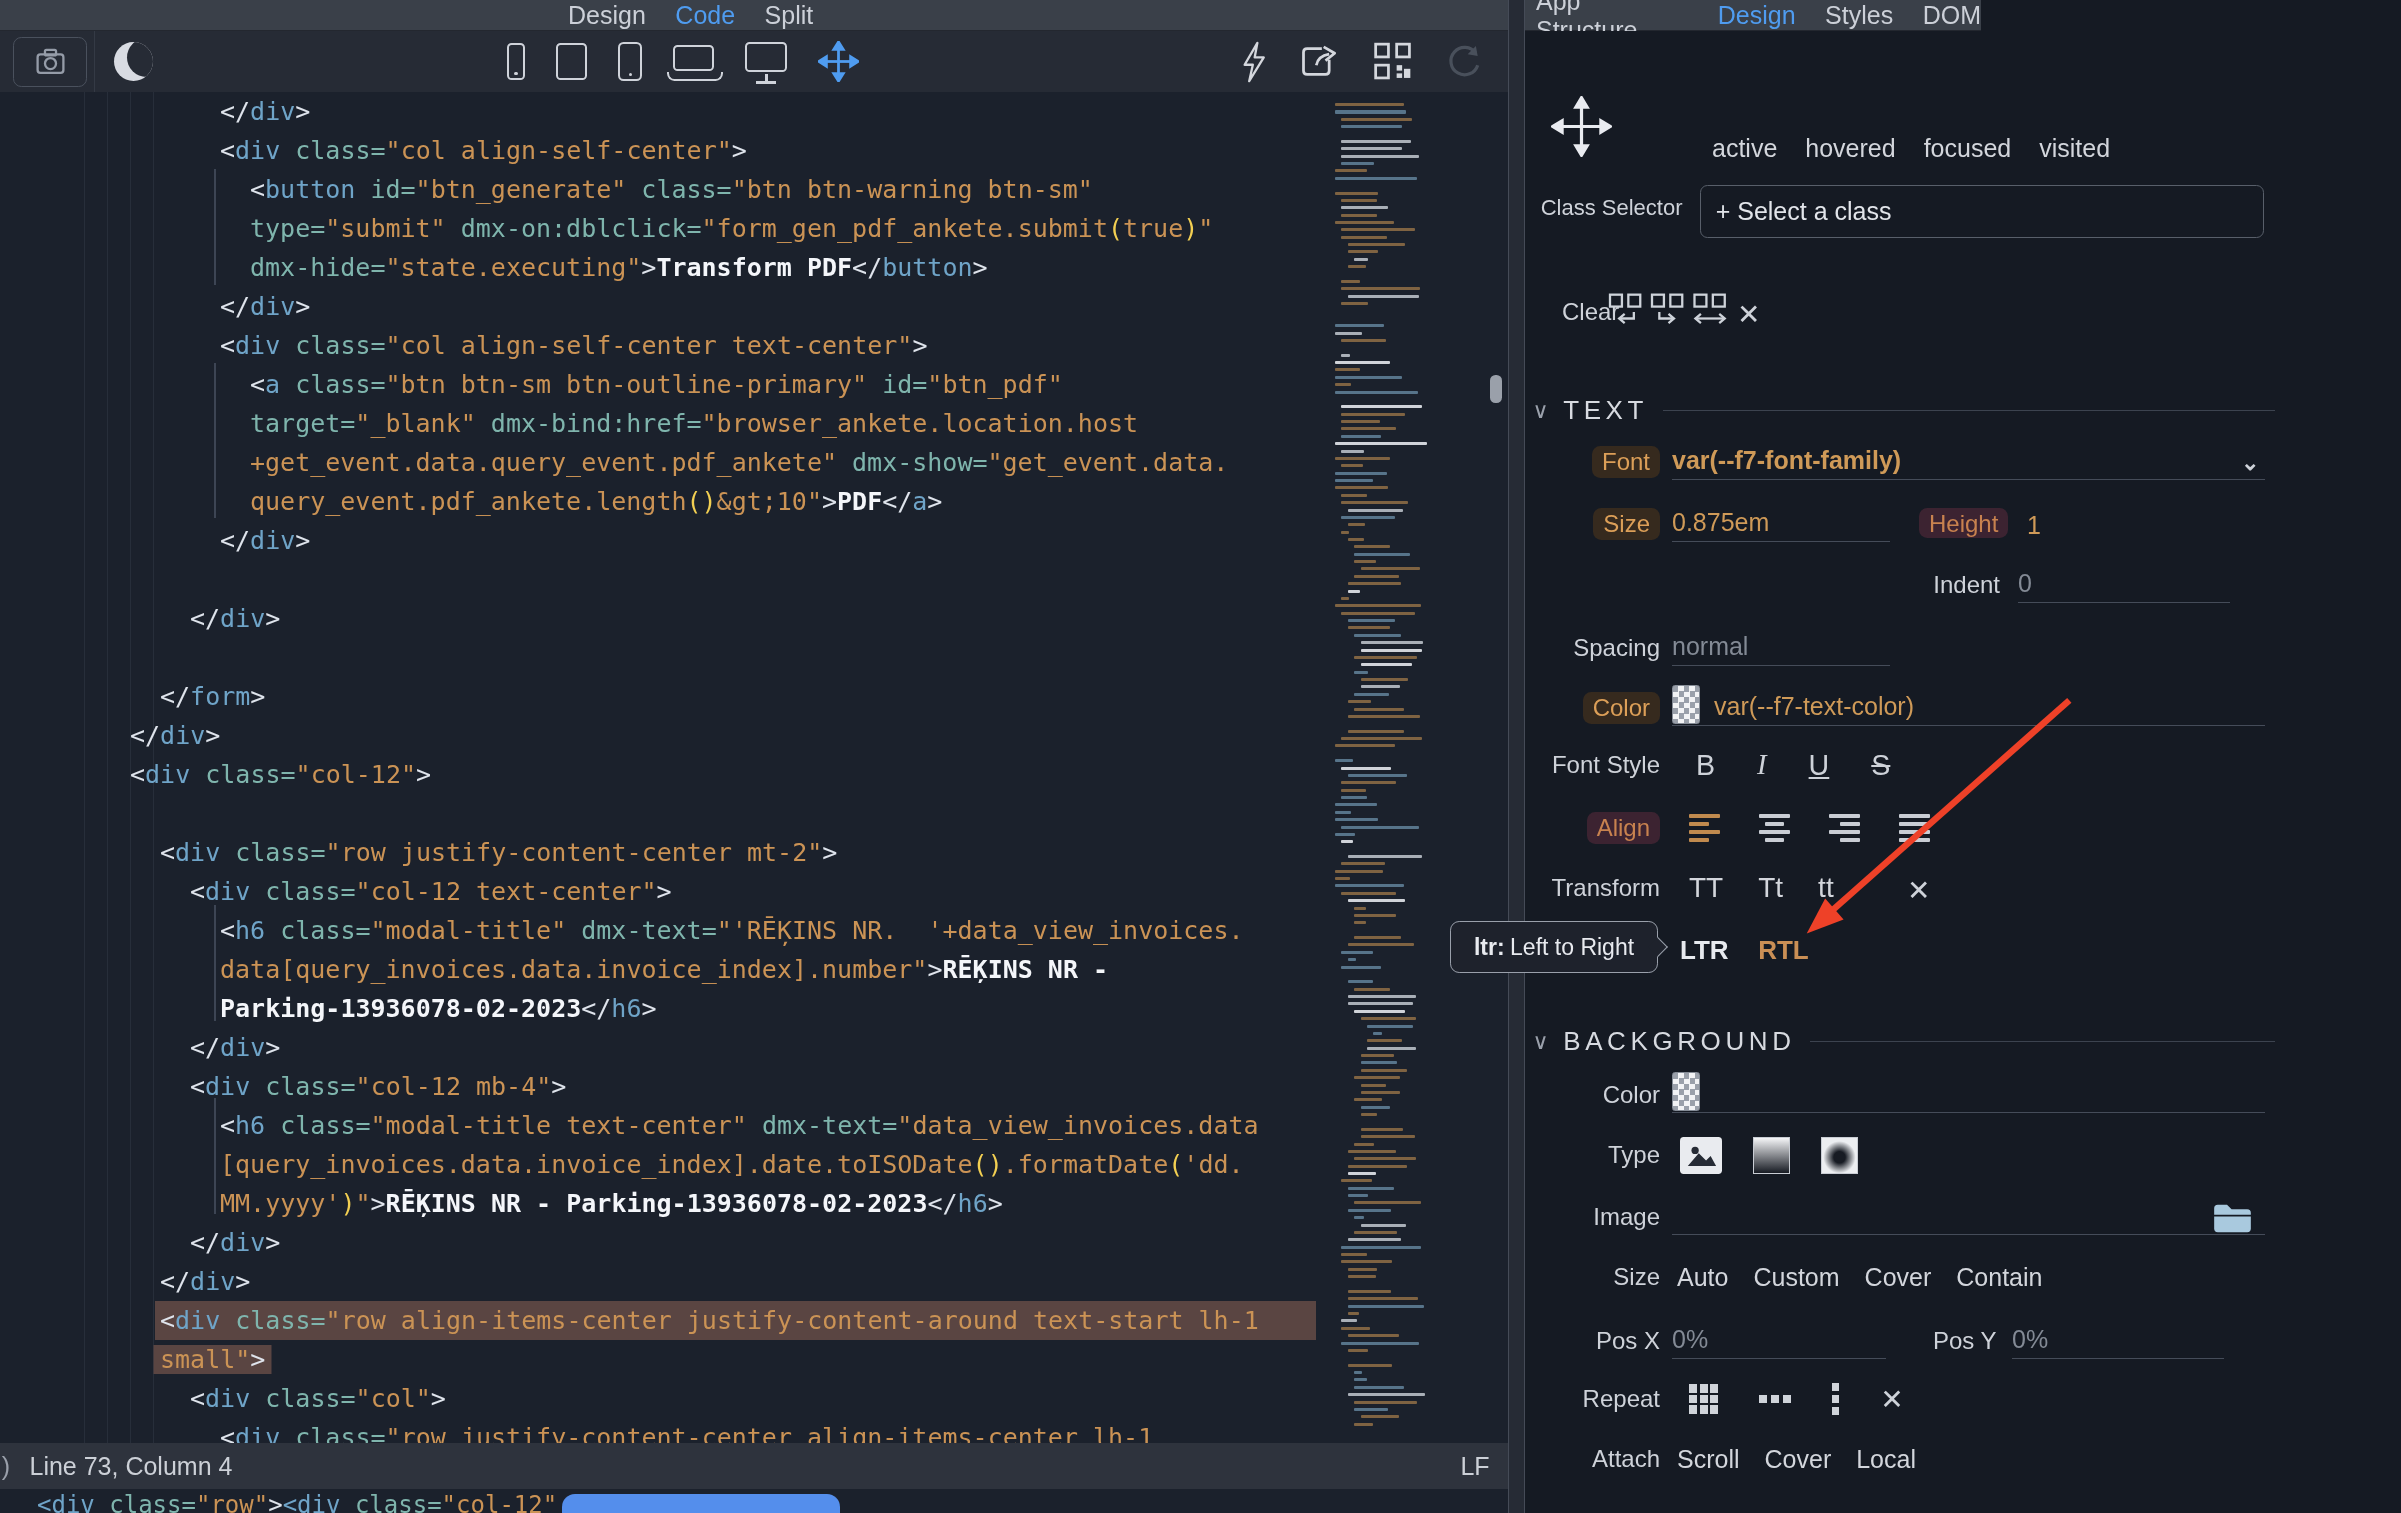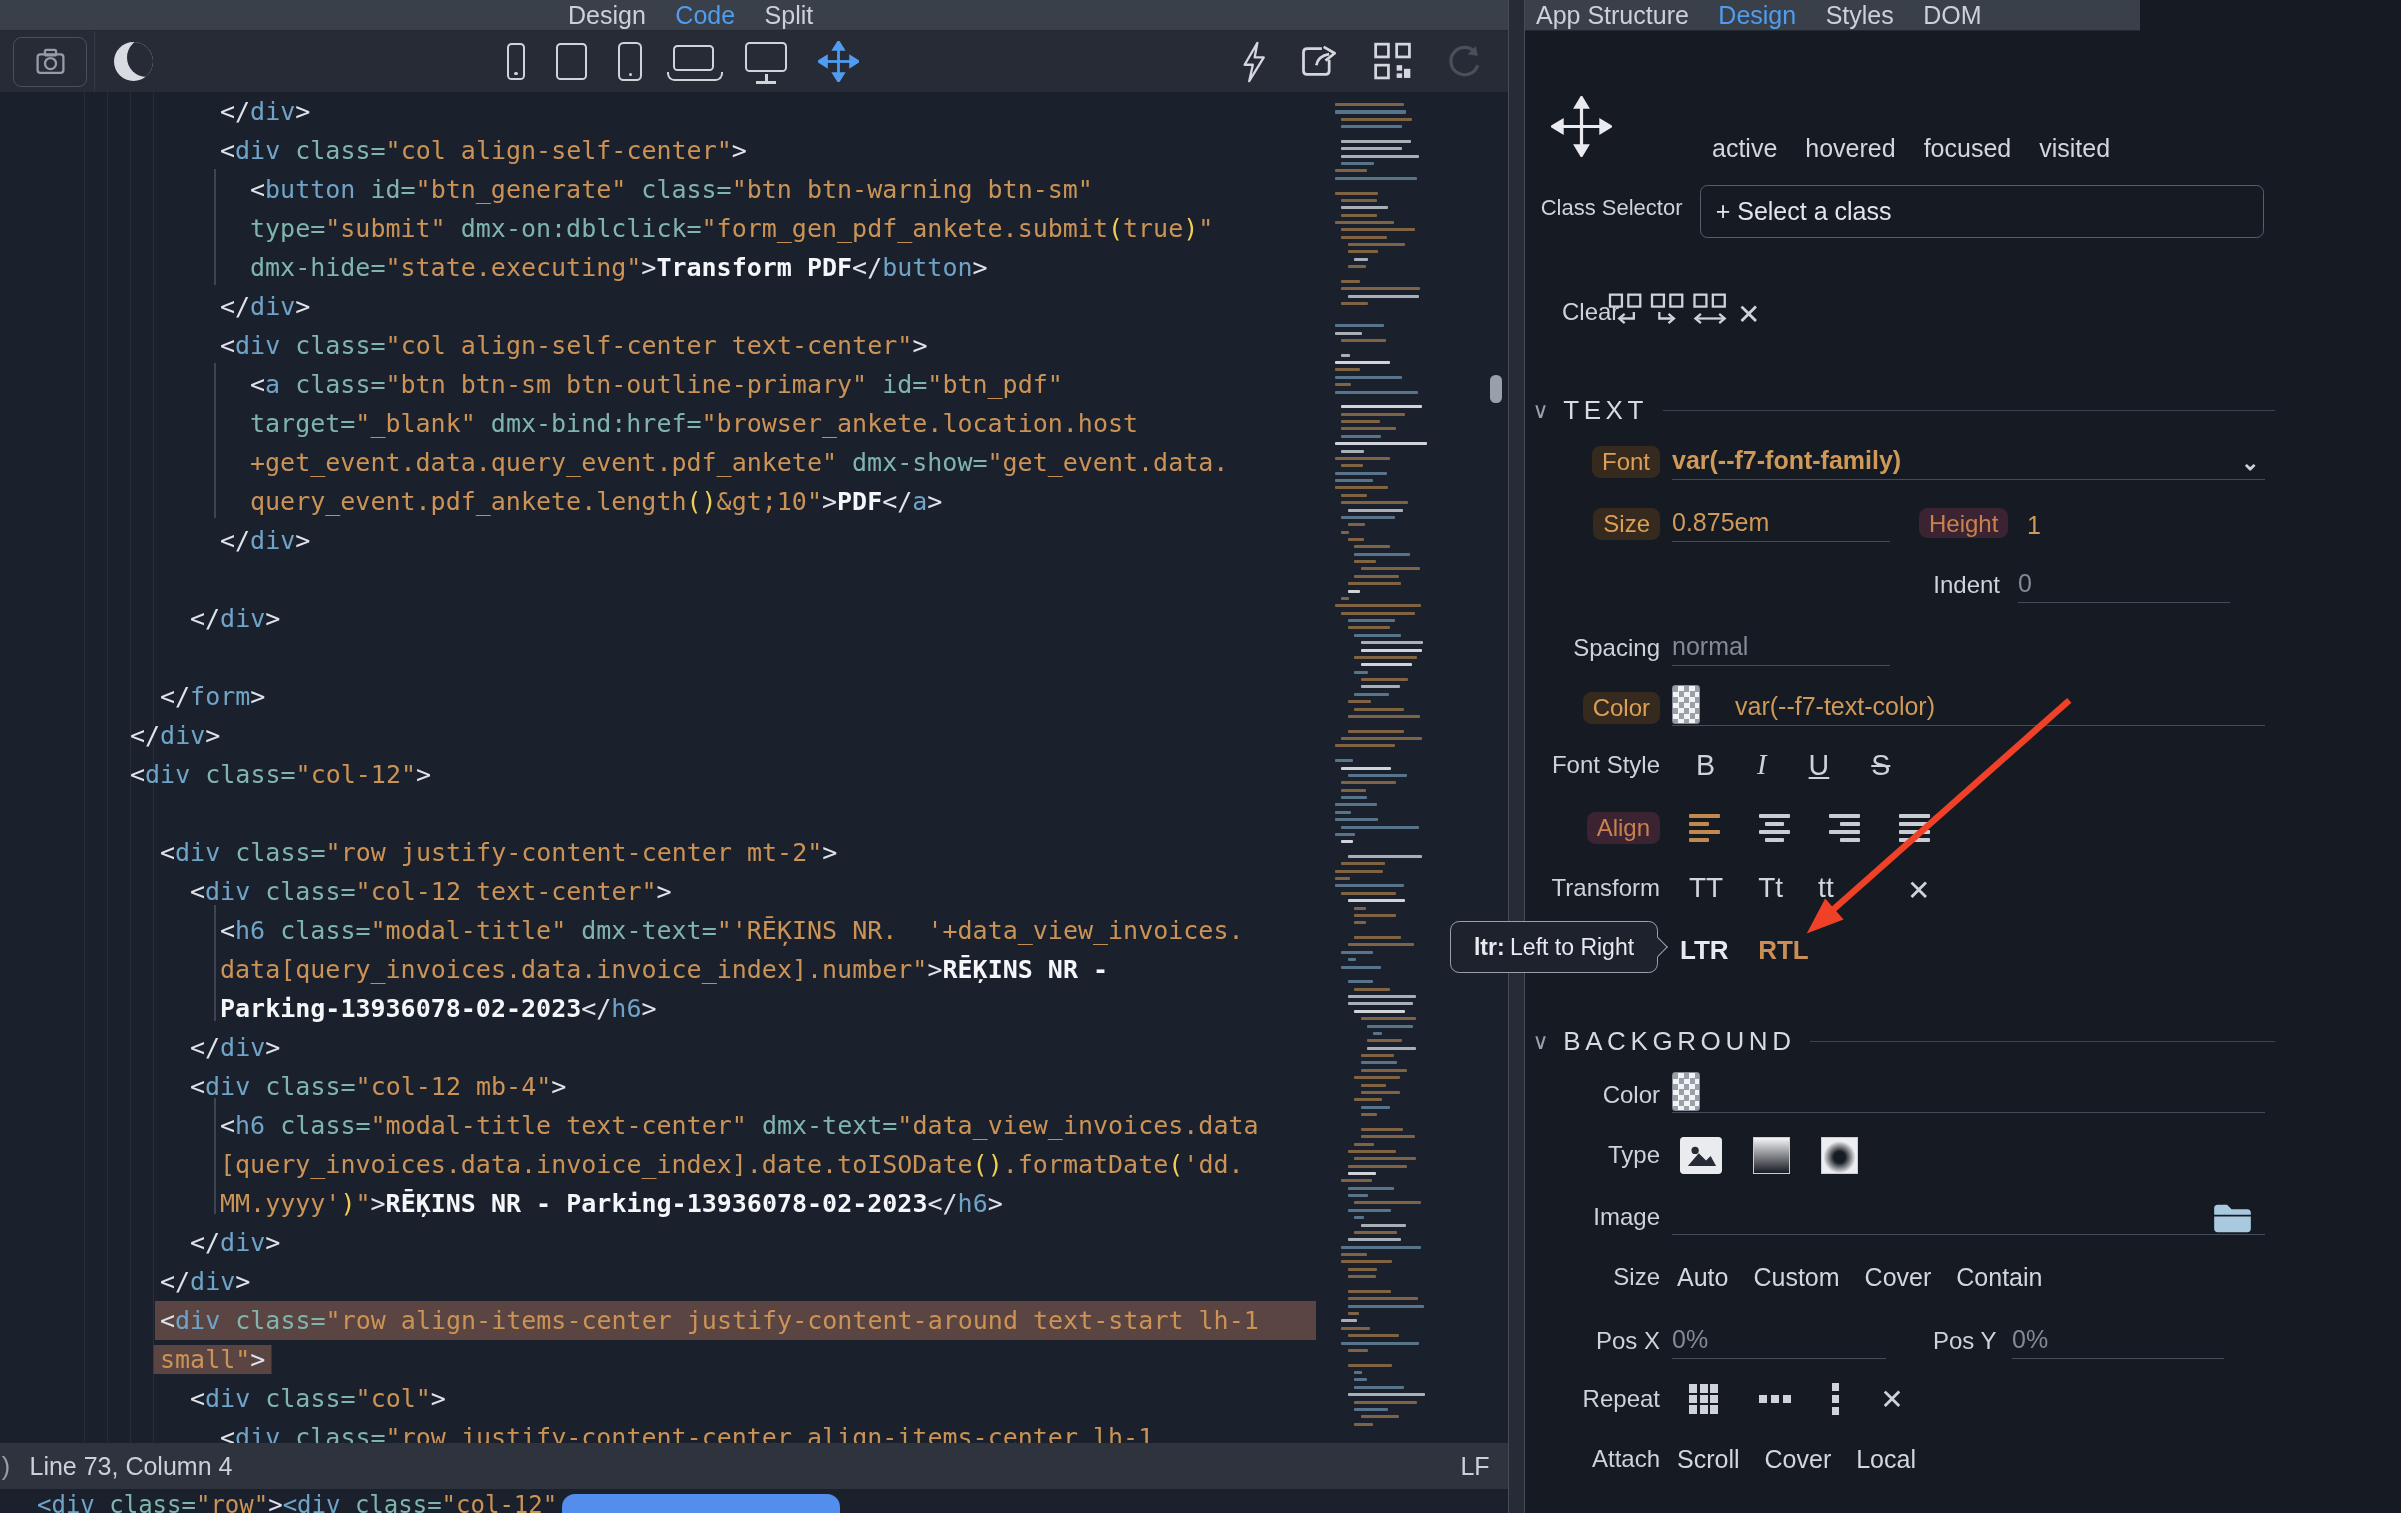--- a/index.html
+++ b/index.html
@@ -2,21 +2,21 @@
 <html style="font-size:14.7px"><head>
 <meta charset="utf-8">
 <style>
   html,body{margin:0;padding:0;background:#0d1017;}
   *{box-sizing:border-box;}
   .screen{position:relative;width:2401px;height:1513px;overflow:hidden;
     font-family:"Liberation Sans",sans-serif;background:#151a23;color:#d3d6dc;}
   .abs{position:absolute;}
 
   
-  .tabstrip{position:absolute;left:0;top:0;width:2140px;height:31px;background:#3a4049;border-bottom:0.9px solid #23272f;}
+  .tabstrip{position:absolute;left:0;top:0;width:1981px;height:31px;background:#3a4049;border-bottom:0.9px solid #23272f;}
   .vtabs{position:absolute;top:0;height:31px;display:flex;gap:29.5px;align-items:center;font-size:25px;}
   .vtab{color:#ccd0d8;cursor:pointer;}
   .vtab.active{color:#4f9cf0;}
 
   
   .toolbar{position:absolute;left:0;top:31px;width:1508px;height:61px;background:#262b35;}
   .cam-box{position:absolute;left:13px;top:5.5px;width:74px;height:50px;border:1.8px solid #4a515d;border-radius:8.3px;display:flex;align-items:center;justify-content:center;}
   .tb-sep{position:absolute;left:94px;top:0;width:0.9px;height:61px;background:#343a45;}
   .moon{position:absolute;left:114px;top:11px;width:39px;height:39px;border-radius:50%;background:#d8dbe2;overflow:hidden;}
   .moon::after{content:"";position:absolute;left:13px;top:-3.7px;width:39px;height:39px;border-radius:50%;background:#262b35;}
@@ -512,21 +512,21 @@
         <span class="val-m">normal</span>
       </div>
     </div>
 
     <div class="prow" style="top:655px;">
       <span class="plab">
           <span class="badge badge-or">Color</span>
         </span>
       <div class="uline" style="left:147px;width:593px;">
         <span class="checker" style="position:absolute;left:0;bottom:1.8px;"></span>
-        <span class="val-o" style="margin-left:63px;">var(--f7-text-color)</span>
+        <span class="val-o" style="margin-left:42px;">var(--f7-text-color)</span>
       </div>
     </div>
 
     <div class="prow" style="top:712px;">
       <span class="plab">Font Style</span>
       <div class="glyphrow" style="left:171px;">
         <span>B</span>
         <span style="font-style:italic;font-family:'Liberation Serif',serif;">I</span>
         <span style="text-decoration:underline;">U</span>
         <span style="text-decoration:line-through;">S</span>

